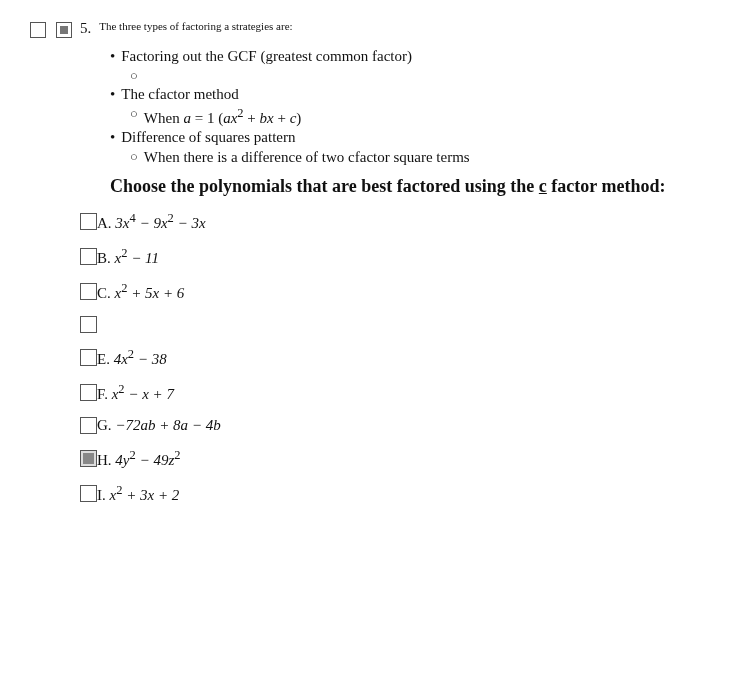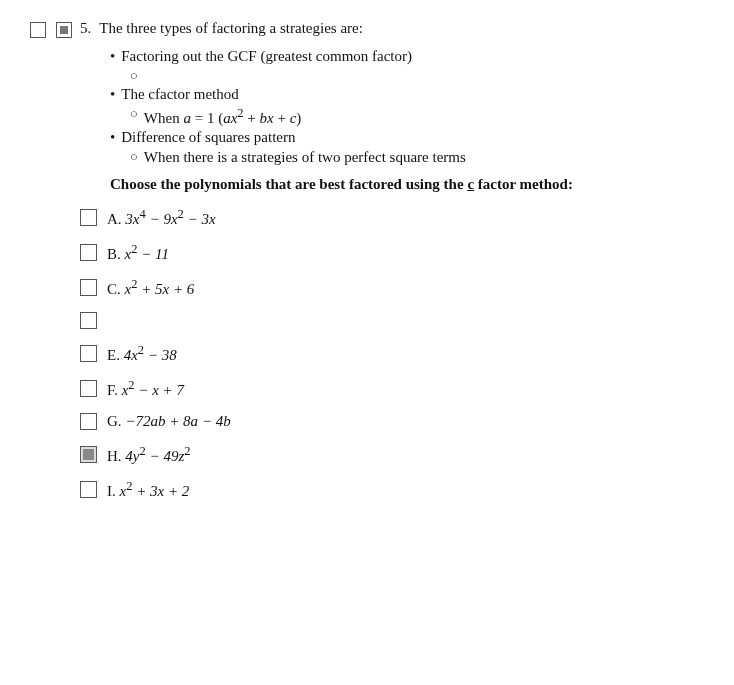--- a/index.html
+++ b/index.html
@@ -38,21 +38,21 @@
       display: block;
     }
 
     .question-number {
       font-size: 15px;
       font-weight: normal;
       flex-shrink: 0;
     }
 
     .question-text {
-      font-size: 15px;
+      font-size: 11px;
     }
 
     .bullet-section {
       margin-left: 80px;
       margin-top: 6px;
       margin-bottom: 10px;
     }
 
     .bullet-item {
       display: flex;
@@ -77,35 +77,34 @@
 
     .sub-dot {
       flex-shrink: 0;
       font-size: 13px;
     }
 
     .prompt-text {
       margin-left: 80px;
       margin-bottom: 14px;
       font-weight: bold;
-      font-size: 15px;
+      font-size: 18px;
     }
 
     .underline-c {
       text-decoration: underline;
     }
 
     .answer-options {
       margin-left: 50px;
     }
 
     .answer-row {
       display: flex;
       align-items: center;
-      gap: 10px;
       margin-bottom: 14px;
     }
 
     .answer-checkbox {
       width: 17px;
       height: 17px;
       border: 1.5px solid #555;
       display: inline-flex;
       align-items: center;
       justify-content: center;
@@ -161,21 +160,21 @@
     <span class="sub-dot">○</span>
     <span>When <span class="math-expr">a</span> = 1 (<span class="math-expr">ax</span><sup>2</sup> + <span class="math-expr">bx</span> + <span class="math-expr">c</span>)</span>
   </div>
 
   <div class="bullet-item">
     <span class="bullet-dot">•</span>
     <span>Difference of squares pattern</span>
   </div>
   <div class="sub-bullet">
     <span class="sub-dot">○</span>
-    <span>When there is a strategies of two perfect square terms</span>
+    <span>When there is a difference of two cfactor square terms</span>
   </div>
 
 </div>
 
 <div class="prompt-text">
   Choose the polynomials that are best factored using the <span class="underline-c">c</span> factor method:
 </div>
 
 <div class="answer-options">
 

